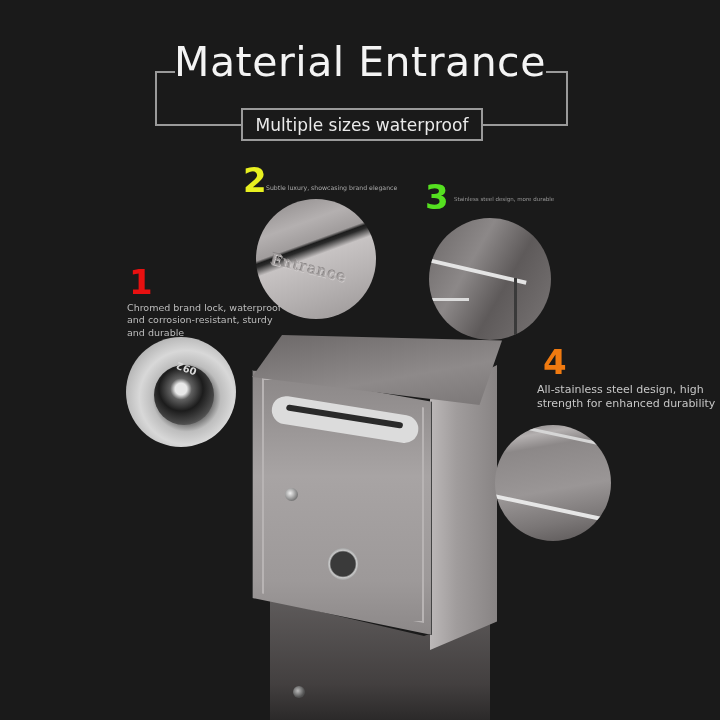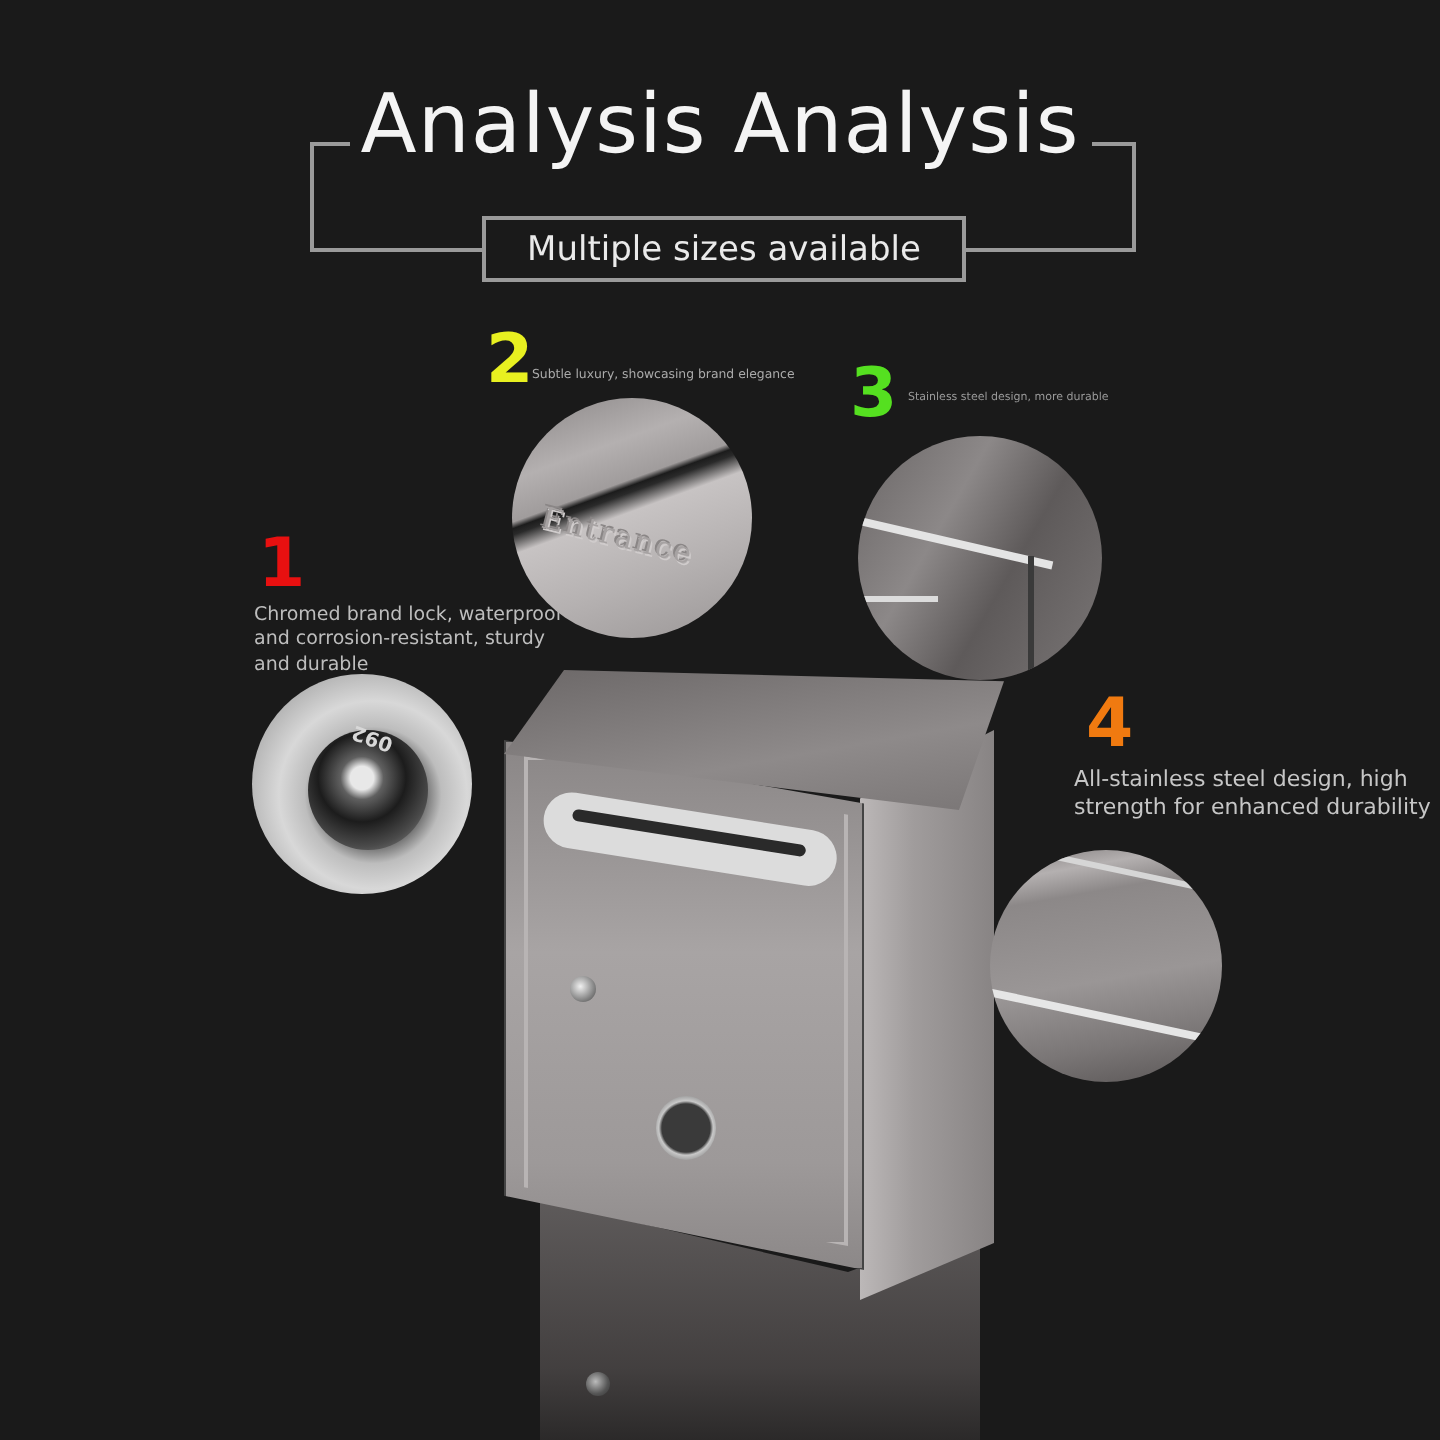--- a/index.html
+++ b/index.html
@@ -79,27 +79,27 @@
       background: radial-gradient(circle, #3a3a3a 0 55%, #c8c8c8 62%, #8a8a8a 80%); }
     .mb-reflect { position: absolute; left: 270px; top: 600px; width: 220px; height: 120px;
       background: linear-gradient(180deg, #6a6666, #4a4646 70%, #2e2c2c);
       clip-path: polygon(0 0, 70% 30%, 100% 10%, 100% 100%, 0 100%); opacity: 0.85; }
     .mb-reflect-screw { position: absolute; left: 293px; top: 686px; width: 12px; height: 12px; border-radius: 50%;
       background: radial-gradient(circle at 40% 40%, #bbb, #555 60%, #333); }
   </style>
 </head>
 <body>
 
-<div class="title">Analysis Analysis</div>
+<div class="title">Material Entrance</div>
 <div class="bracket-left-top"></div>
 <div class="bracket bracket-left"></div>
 <div class="bracket-right-top"></div>
 <div class="bracket bracket-right"></div>
 <div class="subtitle-box">
-  <span>Multiple sizes available</span>
+  <span>Multiple sizes waterproof</span>
 </div>
 
 <div class="mailbox">
   <div class="mb-reflect"></div>
   <div class="mb-reflect-screw"></div>
   <div class="mb-side"></div>
   <div class="mb-front"></div>
   <div class="mb-frame"></div>
   <div class="mb-top"></div>
   <div class="mb-slot"></div>

